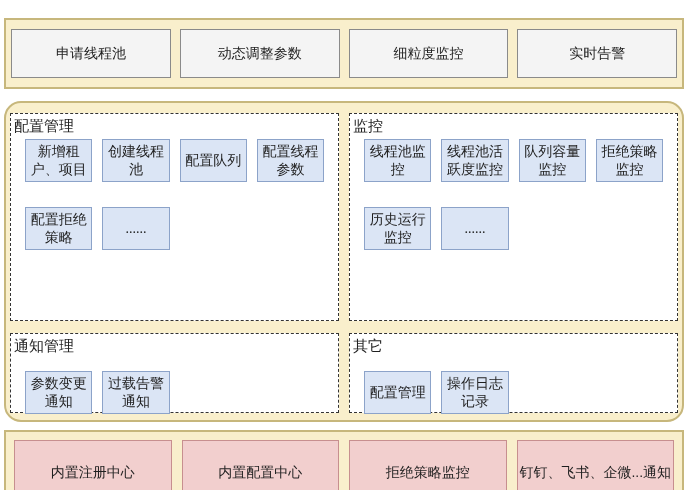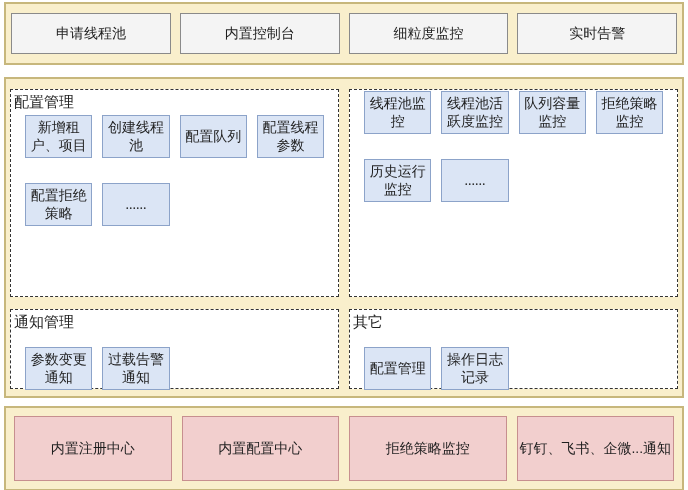--- a/index.html
+++ b/index.html
@@ -9,34 +9,35 @@
     font-family: "Liberation Sans", "DejaVu Sans", sans-serif;
     color: #1f1f1f;
     overflow: hidden;
   }
   .band {
     background: #f9efcc;
     border: 2px solid #c7b77c;
     margin: 0 4px;
   }
   .band-top {
-    margin-top: 2px;
-    height: 63px;
+    margin-top: 18px;
+    height: 71px;
     display: flex;
     gap: 9px;
     padding: 9px 5px;
   }
   .band-mid {
     margin-top: 12px;
     height: 321px;
     padding: 10px 4px 7px;
     display: grid;
     grid-template-columns: 1fr 1fr;
     grid-template-rows: 1fr 80px;
     gap: 12px 10px;
+    border-radius: 17px;
   }
   .band-bottom {
     margin-top: 8px;
     height: 85px;
     display: flex;
     gap: 10px;
     padding: 8px;
   }
   .plain-box {
     flex: 1;
@@ -83,21 +84,21 @@
   }
 </style>
 </head>
 <body>
 
 <div class="band band-top">
   <div class="plain-box">
     <span>申请线程池</span>
   </div>
   <div class="plain-box">
-    <span>内置控制台</span>
+    <span>动态调整参数</span>
   </div>
   <div class="plain-box">
     <span>细粒度监控</span>
   </div>
   <div class="plain-box">
     <span>实时告警</span>
   </div>
 </div>
 
 <div class="band band-mid">
@@ -120,20 +121,21 @@
       <div class="blue-box">
         <span>配置拒绝策略</span>
       </div>
       <div class="blue-box">
         <span>......</span>
       </div>
     </div>
   </div>
 
   <div class="section">
+    <div class="section-title">监控</div>
     <div class="section-grid">
       <div class="blue-box">
         <span>线程池监控</span>
       </div>
       <div class="blue-box">
         <span>线程池活跃度监控</span>
       </div>
       <div class="blue-box">
         <span>队列容量监控</span>
       </div>

